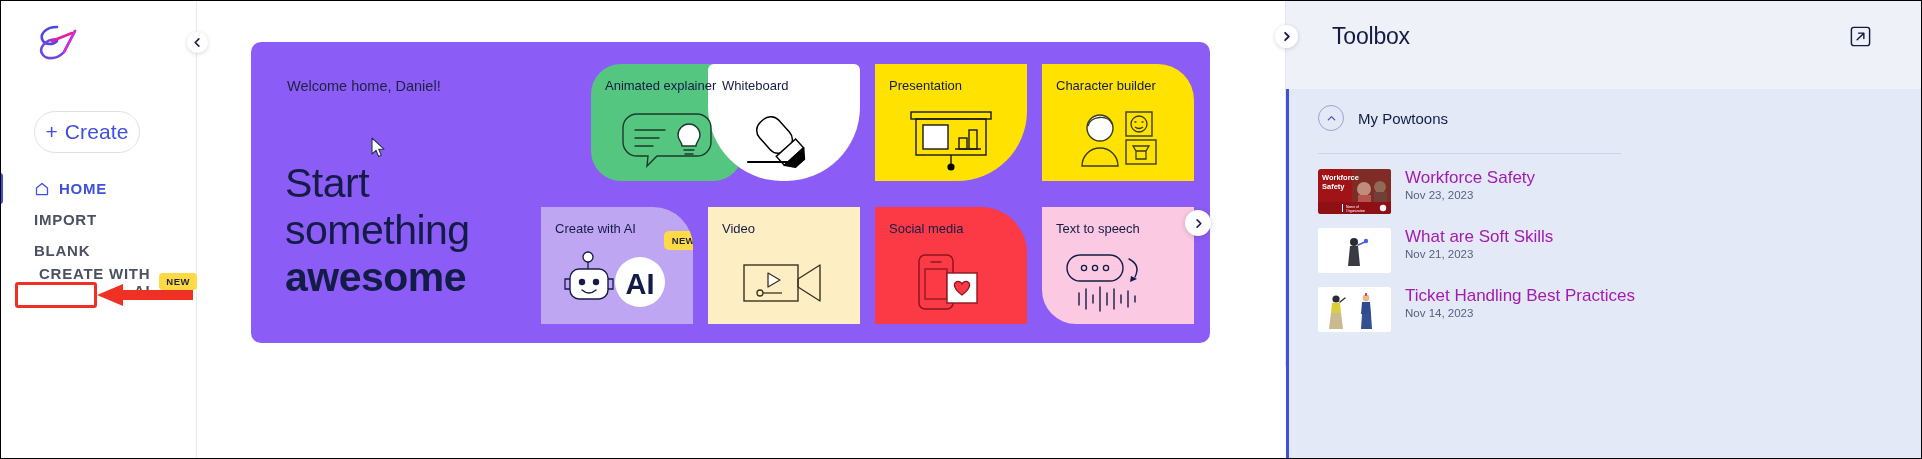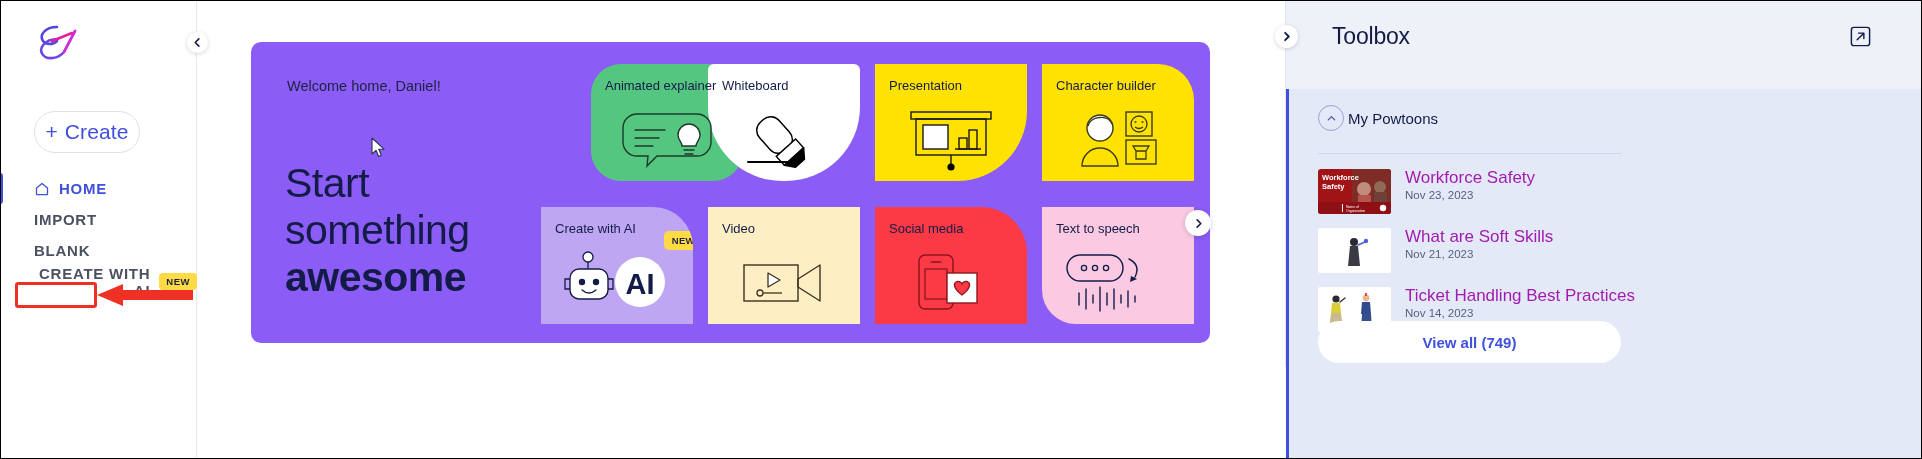--- a/index.html
+++ b/index.html
@@ -213,21 +213,21 @@
     cursor: pointer; z-index: 10;
   }
   .tb-body {
     position: absolute; left: 0; top: 88px;
     width: 636px; height: 371px;
     background: #e4e9f8;
     border-left: 3px solid #3f4fe0;
   }
   .tb-section-head {
     position: absolute; left: 29px; top: 16px;
-    display: flex; align-items: center; gap: 4px;
+    display: flex; align-items: center; gap: 14px;
     cursor: pointer;
   }
   .chev-circle {
     width: 26px; height: 26px; border-radius: 50%;
     border: 1px solid #9aa3d4;
     display:flex; align-items:center; justify-content:center;
   }
   .tb-section-label { font-size: 15px; color: #131c47; }
   .tb-divider {
     position: absolute; left: 29px; top: 64px;
@@ -556,17 +556,16 @@
             </svg>
           </div>
           <div class="tb-meta">
             <div class="tb-name">Ticket Handling Best Practices</div>
             <div class="tb-date">Nov 14, 2023</div>
           </div>
         </div>
 
       </div>
 
-      <div class="view-all">View all (749)</div>
     </div>
   </div>
 
 </div>
 
 </body></html>

